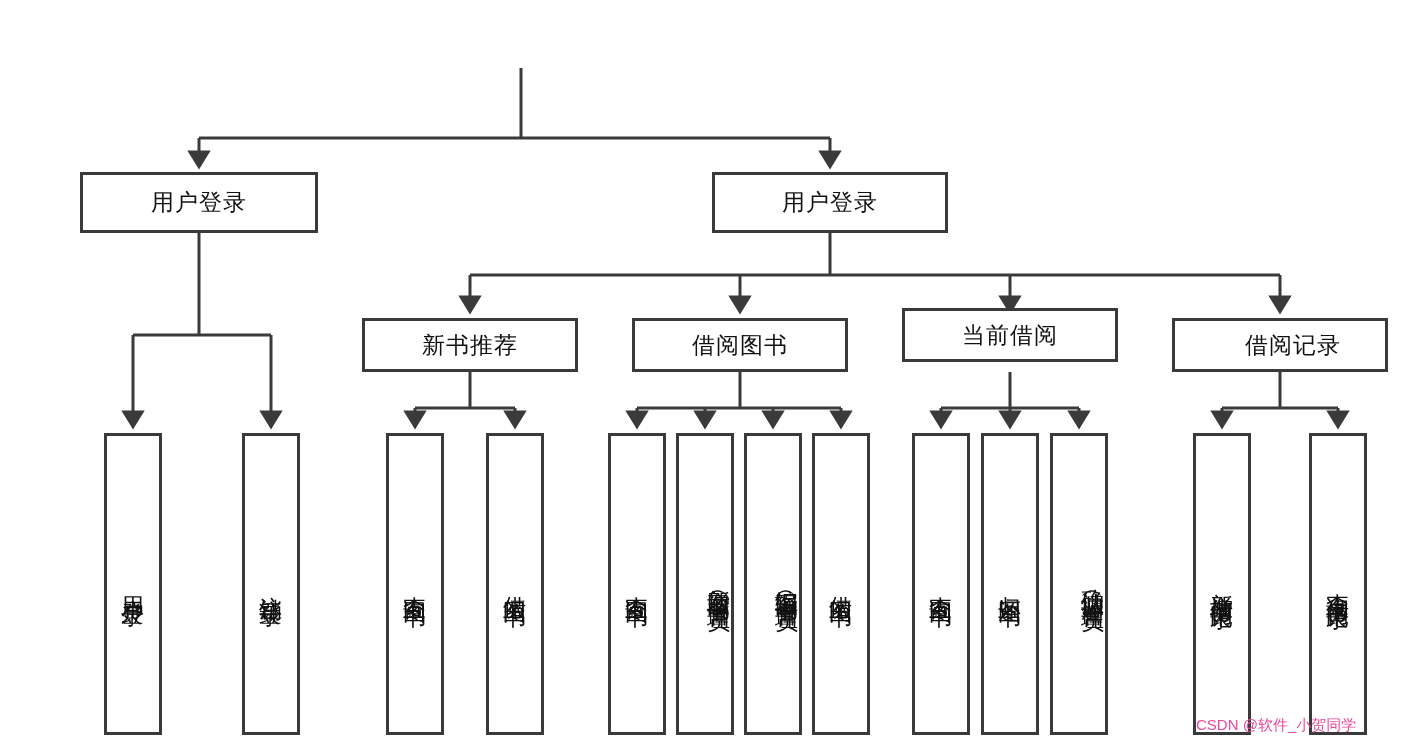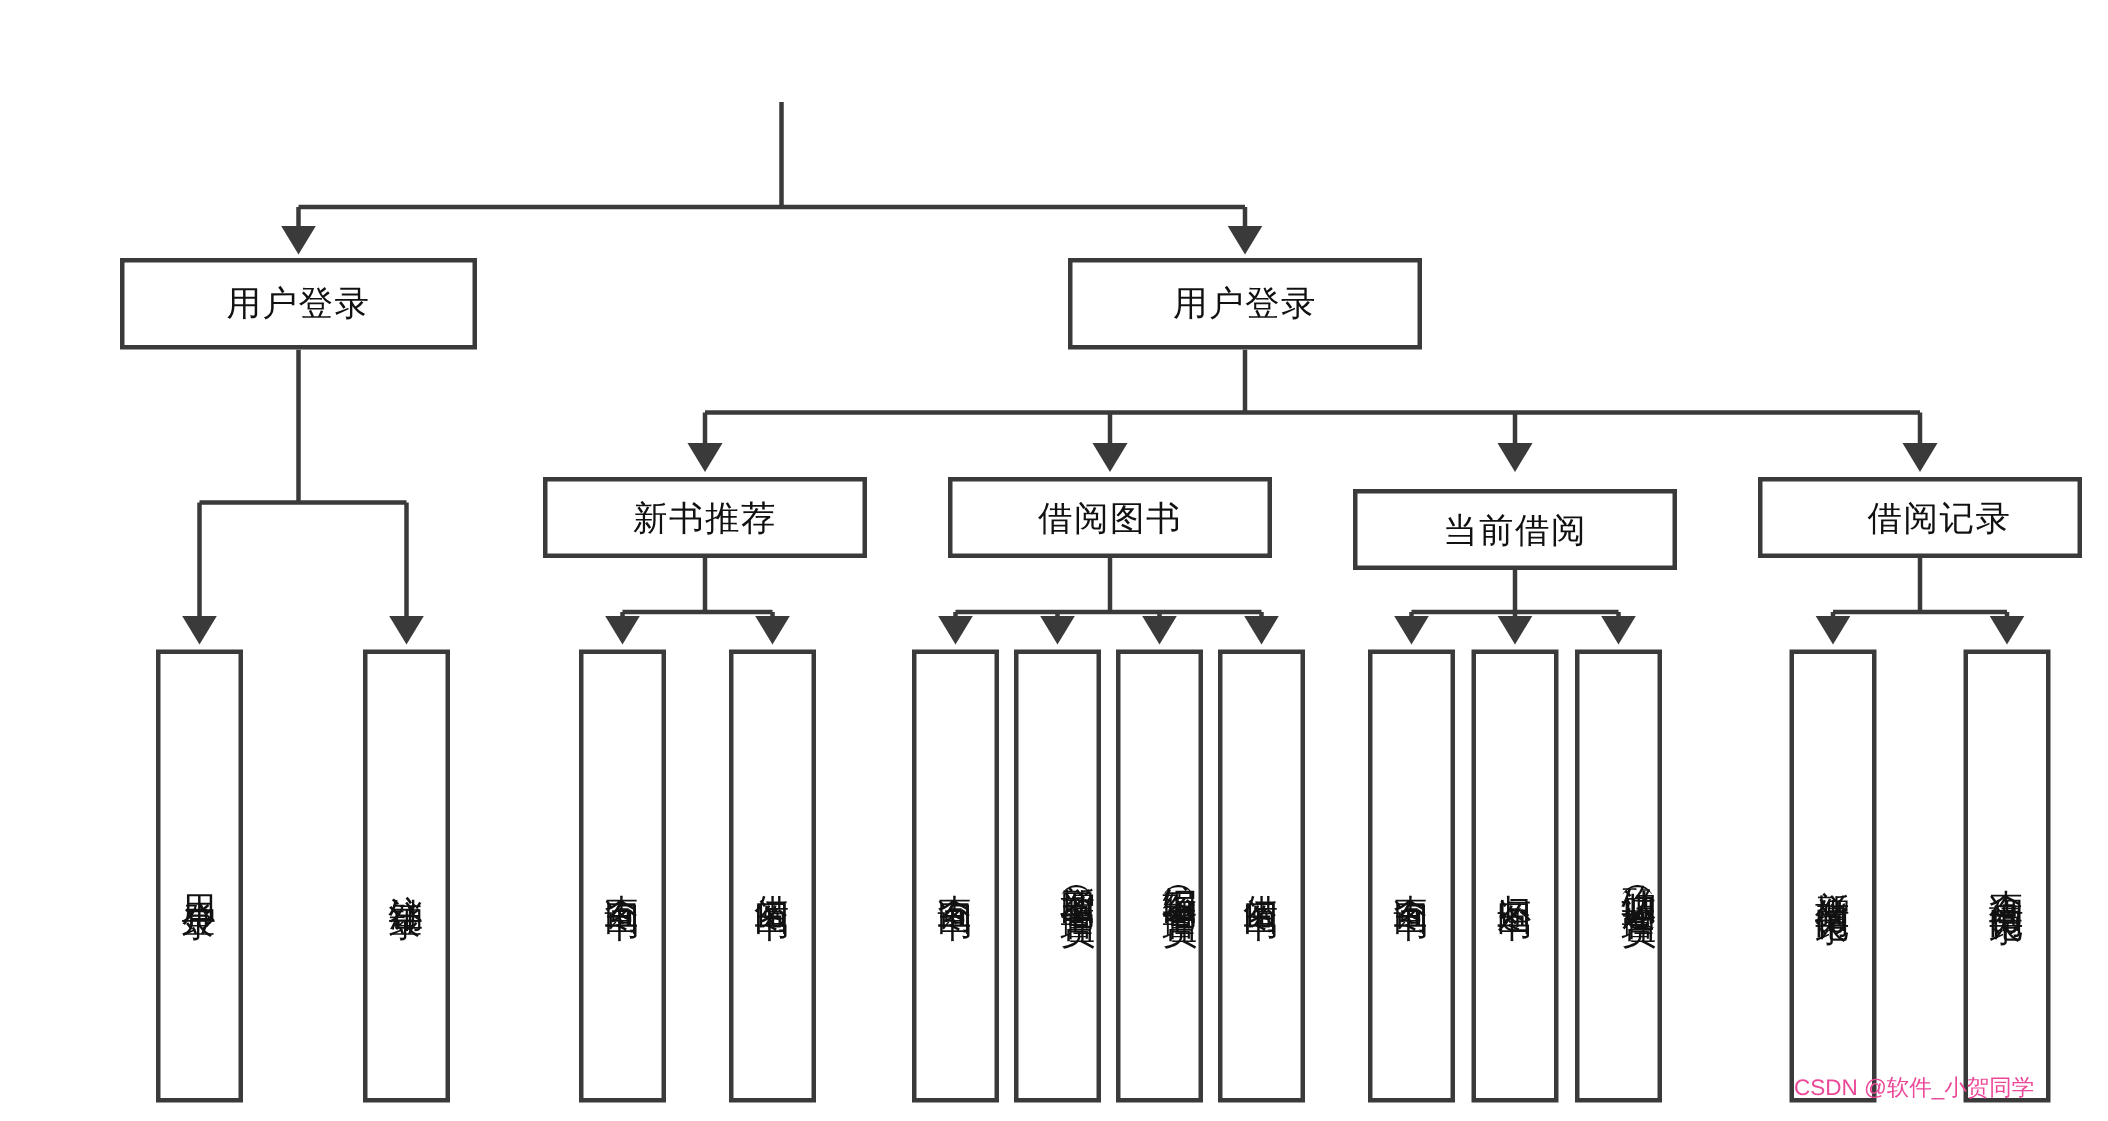--- a/index.html
+++ b/index.html
@@ -114,21 +114,21 @@
       <path d="M1338,408 L1338,420" marker-end="url(#arrow)"></path>
     </g>
   </svg>
 
 
   <div class="node h" style="left:80px; top:172px; width:238px; height:61px;">用户登录</div>
   <div class="node h" style="left:712px; top:172px; width:236px; height:61px;">用户登录</div>
 
   <div class="node h" style="left:362px; top:318px; width:216px; height:54px;">新书推荐</div>
   <div class="node h" style="left:632px; top:318px; width:216px; height:54px;">借阅图书</div>
-  <div class="node h" style="left:902px; top:326px; width:216px; height:54px;">当前借阅</div>
+  <div class="node h" style="left:902px; top:308px; width:216px; height:54px;">当前借阅</div>
   <div class="node h" style="left:1172px; top:318px; width:216px; height:54px;padding-left:26px;">借阅记录</div>
 
   <div class="node v" style="left:104px; top:433px; width:58px; height:302px;">用户登录</div>
   <div class="node v" style="left:242px; top:433px; width:58px; height:302px;">注销登录</div>
 
   <div class="node v" style="left:386px; top:433px; width:58px; height:302px;">查询图书</div>
   <div class="node v" style="left:486px; top:433px; width:58px; height:302px;">借阅图书</div>
 
   <div class="node v" style="left:608px; top:433px; width:58px; height:302px;">查询图书</div>
   <div class="node v topalign" style="left:676px; top:433px; width:58px; height:302px;">新增图书（管理员）</div>

